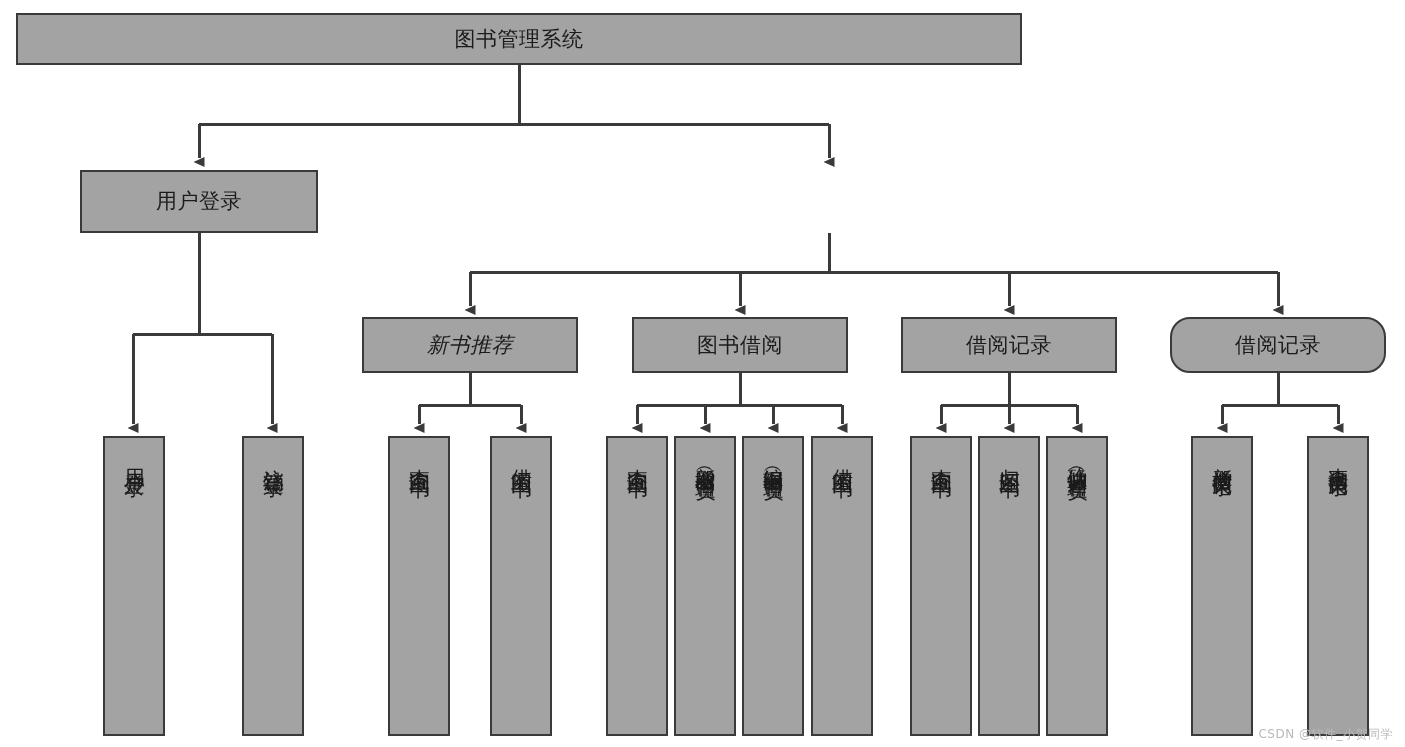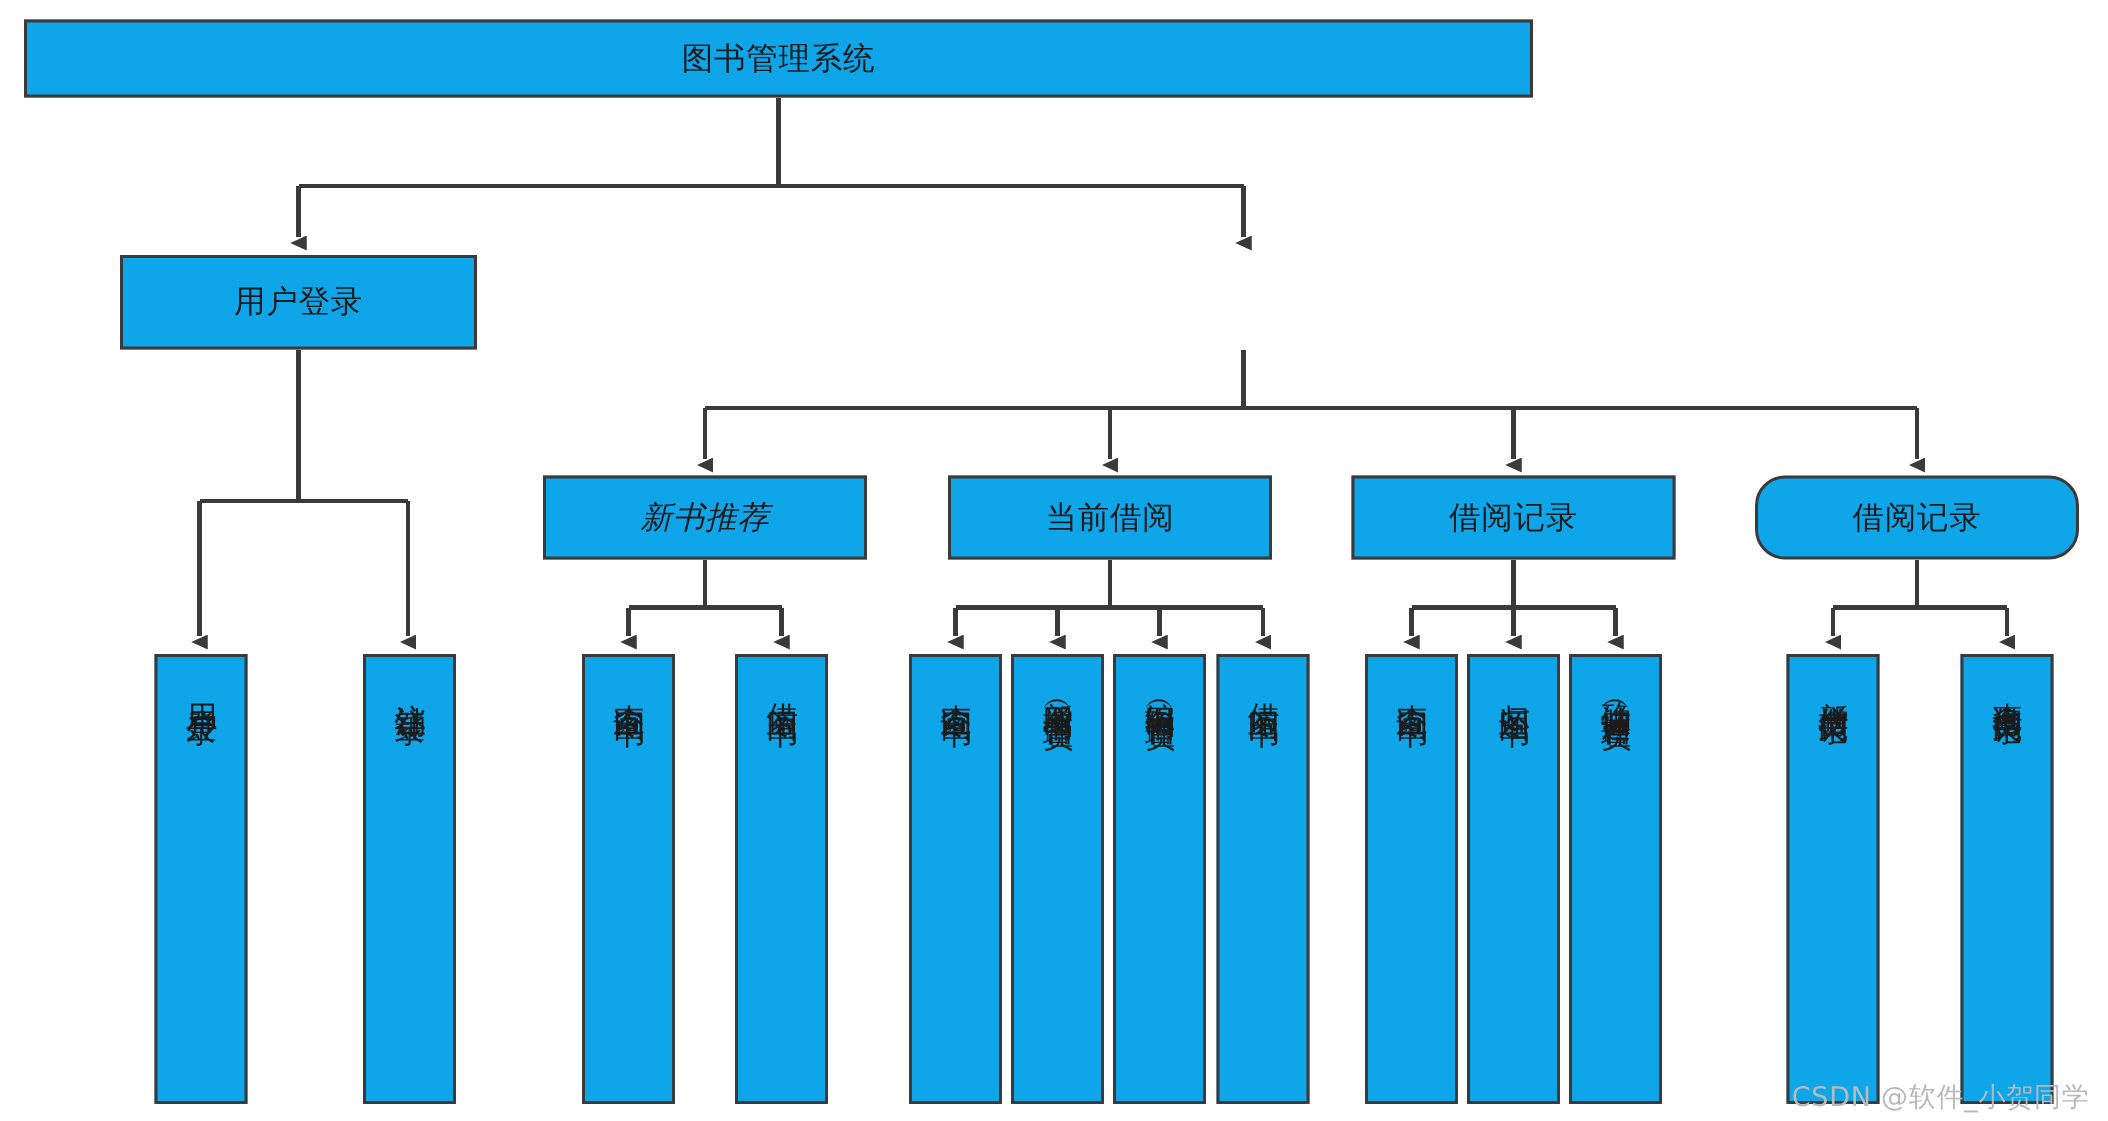--- a/index.html
+++ b/index.html
@@ -21,21 +21,21 @@
   #diagram-svg {
     position: absolute;
     left: 0;
     top: 0;
     width: 1405px;
     height: 747px;
   }
   .node {
     position: absolute;
     box-sizing: border-box;
-    background: #0ea5e9;
+    background: #a3a3a3;
     border: 2px solid #3a3a3a;
     display: flex;
     align-items: center;
     justify-content: center;
     color: #1b1b1b;
   }
   .node-label {
     display: block;
     text-align: center;
     line-height: 1.34;
@@ -63,21 +63,21 @@
     white-space: nowrap;
   }
   .node.vertical.tall-text .node-label {
     font-size: 20px;
     letter-spacing: 2px;
   }
   #watermark {
     position: absolute;
     right: 12px;
     bottom: 4px;
-    font-size: 18px;
+    font-size: 12px;
     color: #b9b9b9;
     letter-spacing: 0.5px;
     white-space: nowrap;
     pointer-events: none;
   }
 </style>
 </head>
 <body>
 
 <div id="diagram-root">
@@ -140,21 +140,21 @@
   </div>
 
   <div class="node horizontal" style="left:80px; top:170px; width:238px; height:63px;">
     <span class="node-label">用户登录</span>
   </div>
 
   <div class="node horizontal" style="left:362px; top:317px; width:216px; height:56px;font-style:italic;">
     <span class="node-label">新书推荐</span>
   </div>
   <div class="node horizontal" style="left:632px; top:317px; width:216px; height:56px;">
-    <span class="node-label">当前借阅</span>
+    <span class="node-label">图书借阅</span>
   </div>
   <div class="node horizontal" style="left:901px; top:317px; width:216px; height:56px;">
     <span class="node-label">借阅记录</span>
   </div>
   <div class="node horizontal" style="left:1170px; top:317px; width:216px; height:56px;border-radius:20px;">
     <span class="node-label">借阅记录</span>
   </div>
 
   <div class="node vertical" style="left:103px; top:436px; width:62px; height:300px;">
     <span class="node-label">用户登录</span>

